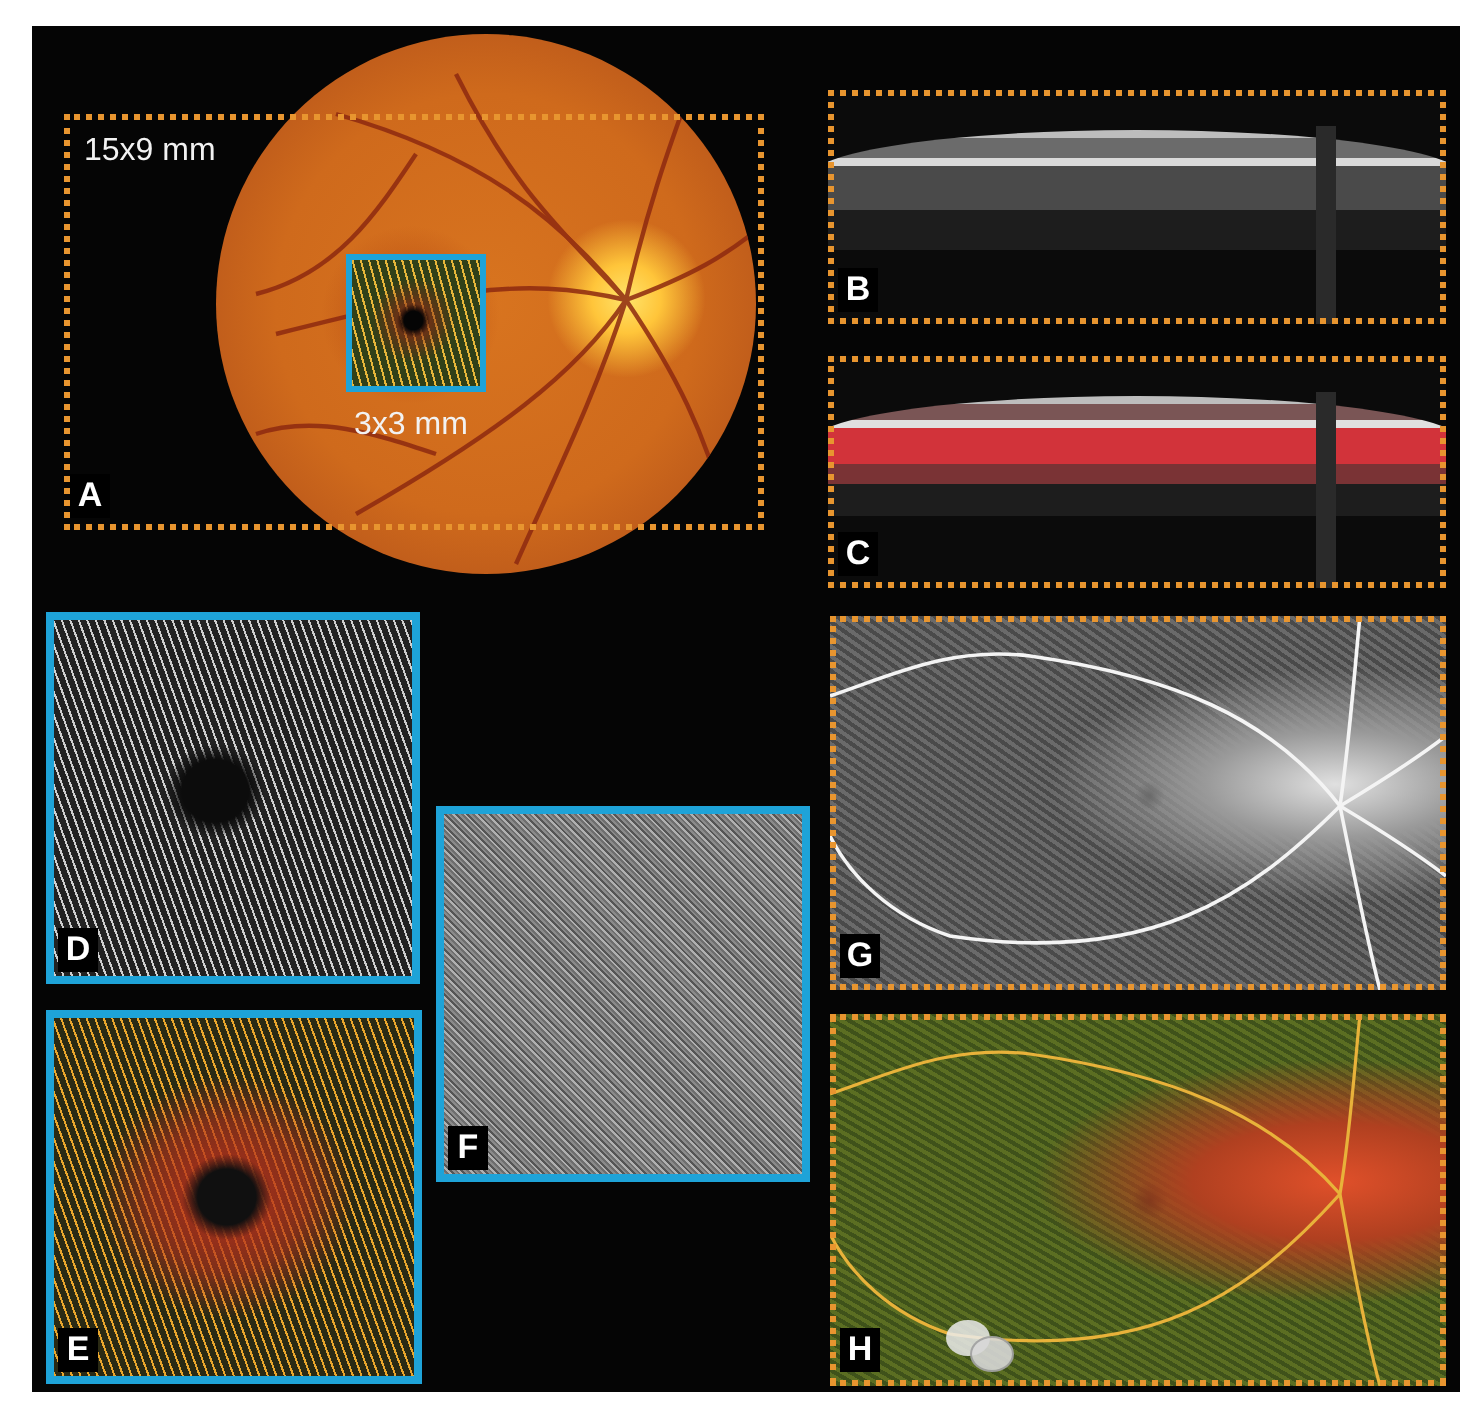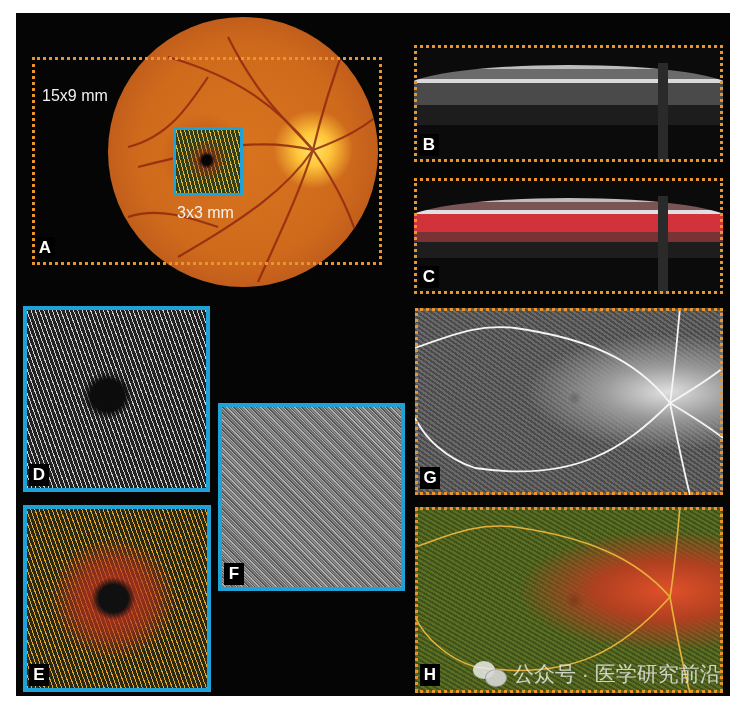--- a/index.html
+++ b/index.html
@@ -73,21 +73,21 @@
     </g>
   </svg>
 </div>
 
 <div class="blue" style="left:173px;top:127px;width:70px;height:69px;border-width:3px;">
   <div class="inset-img" style="position:absolute;inset:0;"></div>
 </div>
 <div class="label-text" style="left:177px;top:204px;">3x3 mm</div>
 
 <div class="dashed" style="left:32px;top:57px;width:350px;height:208px;"></div>
-<div class="label-text" style="left:42px;top:67px;margin-top:20px;">15x9 mm</div>
+<div class="label-text" style="left:42px;top:67px;">15x9 mm</div>
 <div class="letter" style="left:35px;top:237px;">A</div>
 
 <div class="oct" style="left:414px;top:45px;width:309px;height:117px;">
   <div class="band" style="top:20px;height:60px;background:linear-gradient(#bdbdbd 0 4px,#6b6b6b 4px 14px,#d9d9d9 14px 18px,#4a4a4a 18px 40px,#1d1d1d 40px);"></div>
   <div class="abs" style="left:244px;top:18px;width:10px;height:99px;background:#2a2a2a;"></div>
 </div>
 <div class="dashed" style="left:414px;top:45px;width:309px;height:117px;"></div>
 <div class="letter" style="left:419px;top:134px;">B</div>
 
 <div class="oct" style="left:414px;top:178px;width:309px;height:116px;">
@@ -138,14 +138,13 @@
   </svg>
 </div>
 <div class="dashed" style="left:415px;top:507px;width:308px;height:186px;"></div>
 <div class="letter" style="left:420px;top:664px;">H</div>
 
 <div class="watermark">
   <div class="wechat">
       <div class="b1"></div>
       <div class="b2"></div>
     </div>
-  <span>公众号 · 医学研究前沿</span>
 </div>
 
 </body></html>

